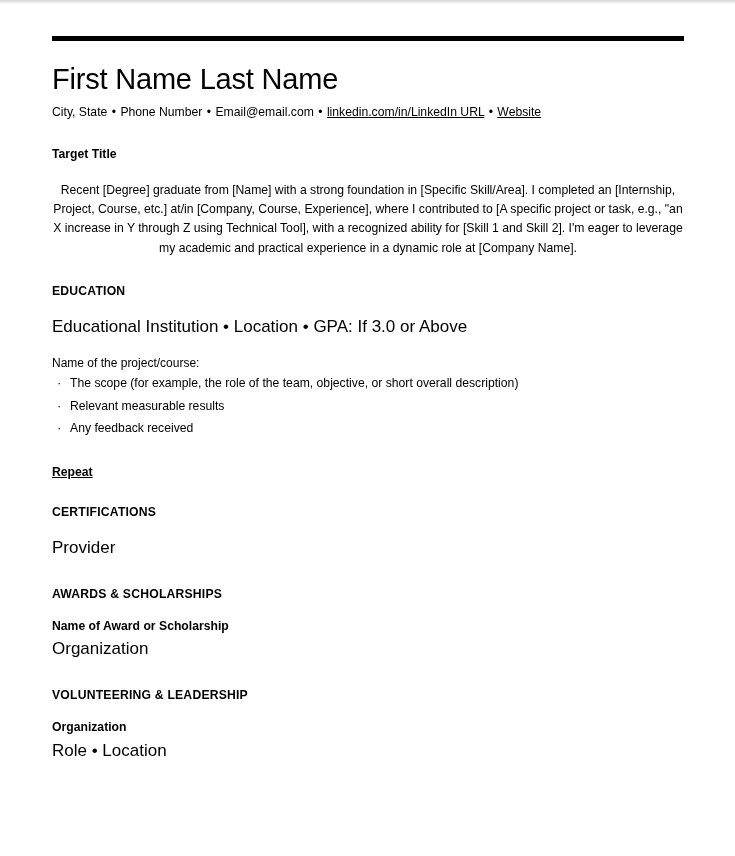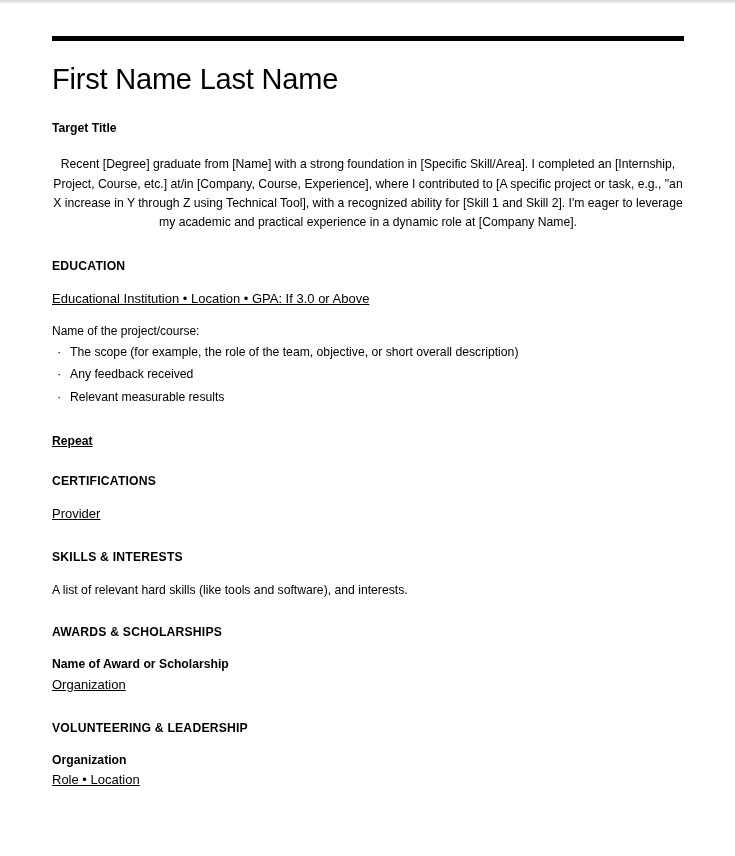--- a/index.html
+++ b/index.html
@@ -93,24 +93,23 @@
     margin: 0;
   }
   .entry { margin-top: 17px; }
   .entry-title {
     font-size: 12.2px;
     font-weight: bold;
     margin: 0;
     line-height: 1.45;
   }
   .entry-sub {
-    font-size: 13px;
+    font-size: 17px;
     margin: 2px 0 0 0;
     line-height: 1.45;
-    text-decoration: underline;
   }
   .entry-lead {
     font-size: 12px;
     margin: 15px 0 0 0;
     line-height: 1.45;
   }
   .plain-text {
     font-size: 12.2px;
     margin: 17px 0 0 0;
     line-height: 1.5;
@@ -148,50 +147,57 @@
 <div class="page-top-strip"></div>
 <div class="page-edge-left"></div>
 
 <div class="page">
   <div class="content">
 
     <div class="top-rule"></div>
 
     <h1 class="full-name">First Name Last Name</h1>
 
+    <p class="contact-line">
+      <span>City, State</span>
+      <span class="sep">•</span>
+      <span>Phone Number</span>
+      <span class="sep">•</span>
+      <span>Email@email.com</span>
+      <span class="sep">•</span>
+      <span class="link">linkedin.com/in/LinkedIn URL</span>
+      <span class="sep">•</span>
+      <span class="link">Website</span>
+    </p>
 
     <p class="target-title">Target Title</p>
 
     <p class="summary">Recent [Degree] graduate from [Name] with a strong foundation in [Specific Skill/Area]. I completed an [Internship, Project, Course, etc.] at/in [Company, Course, Experience], where I contributed to [A specific project or task, e.g., "an X increase in Y through Z using Technical Tool], with a recognized ability for [Skill 1 and Skill 2]. I'm eager to leverage my academic and practical experience in a dynamic role at [Company Name].</p>
 
     <div class="section">
       <p class="section-heading">EDUCATION</p>
       <div class="entry">
         <p class="entry-sub">Educational Institution • Location • GPA: If 3.0 or Above</p>
         <p class="entry-lead">Name of the project/course:</p>
         <ul class="bullets">
           <li>The scope (for example, the role of the team, objective, or short overall description)</li>
+          <li>Relevant measurable results</li>
           <li>Any feedback received</li>
-          <li>Relevant measurable results</li>
         </ul>
         <p class="repeat-line">Repeat</p>
       </div>
     </div>
 
     <div class="section">
       <p class="section-heading">CERTIFICATIONS</p>
       <div class="entry">
         <p class="entry-sub">Provider</p>
       </div>
     </div>
 
-    <div class="section">
-      <p class="section-heading">SKILLS &amp; INTERESTS</p>
-      <p class="plain-text">A list of relevant hard skills (like tools and software), and interests.</p>
-    </div>
 
     <div class="section">
       <p class="section-heading">AWARDS &amp; SCHOLARSHIPS</p>
       <div class="entry">
         <p class="entry-title">Name of Award or Scholarship</p>
         <p class="entry-sub">Organization</p>
       </div>
     </div>
 
     <div class="section">

